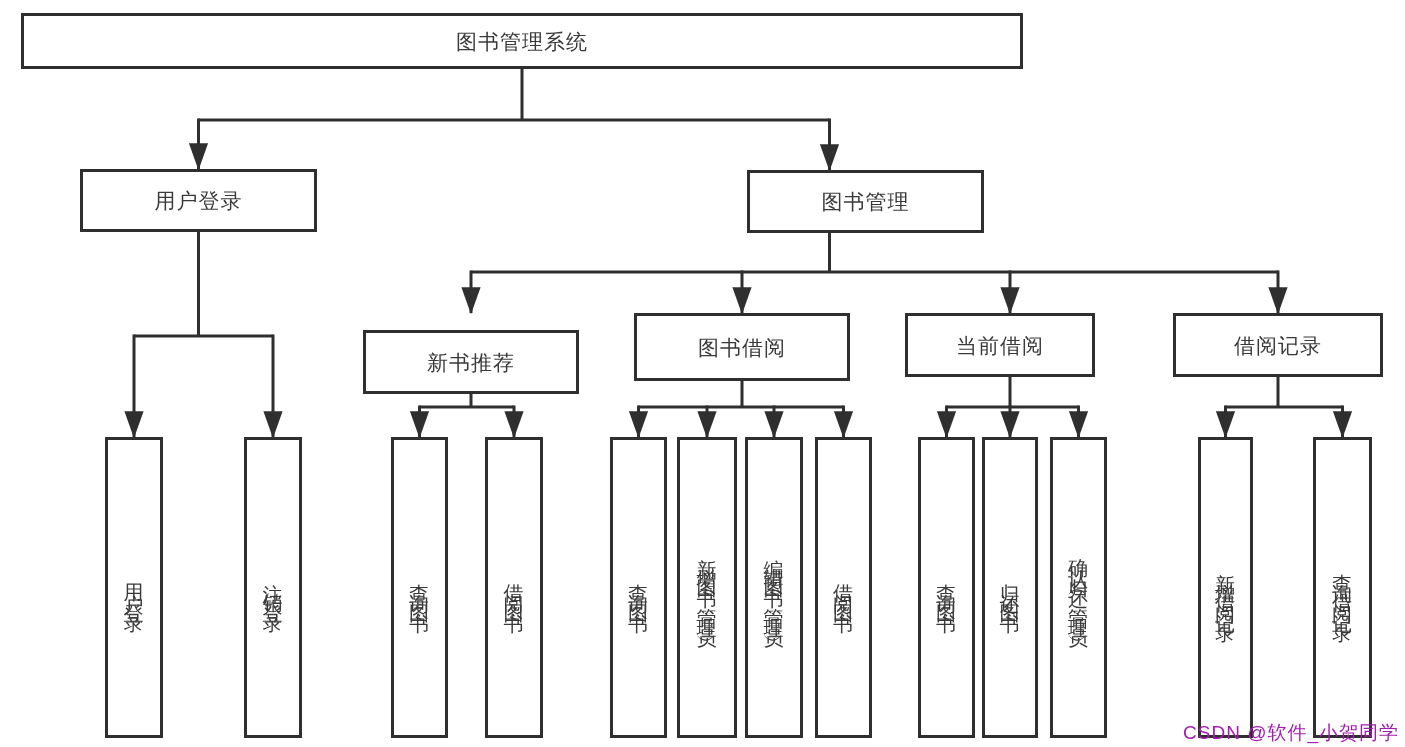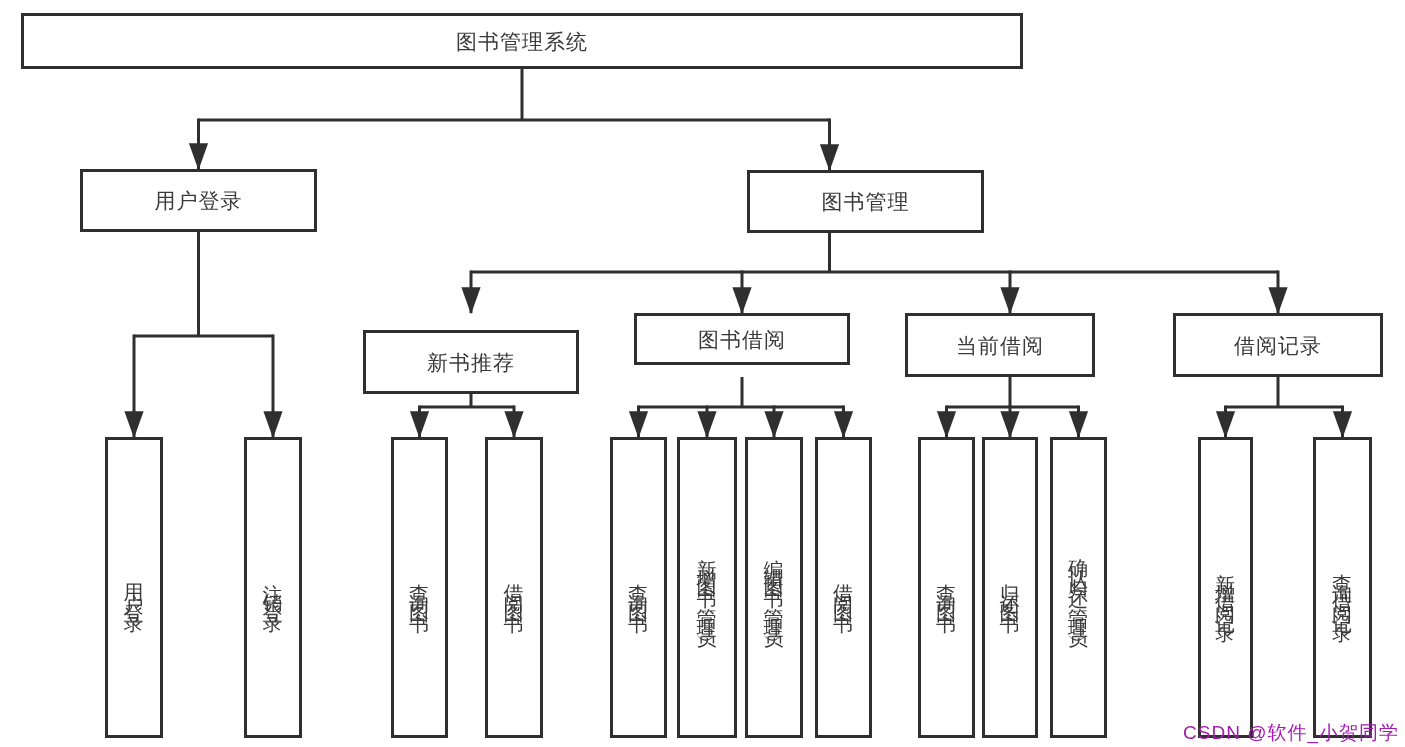--- a/index.html
+++ b/index.html
@@ -115,21 +115,21 @@
   <div class="node" style="left:80px; top:169px; width:237px; height:63px;">
     <span class="h-label">用户登录</span>
   </div>
   <div class="node" style="left:711px; top:170px; width:237px; height:63px;margin-left:36px;">
     <span class="h-label">图书管理</span>
   </div>
 
   <div class="node" style="left:363px; top:330px; width:216px; height:64px;">
     <span class="h-label">新书推荐</span>
   </div>
-  <div class="node" style="left:634px; top:313px; width:216px; height:52px;justify-content:center;">
+  <div class="node" style="left:634px; top:313px; width:216px; height:68px;justify-content:center;">
     <span class="h-label">图书借阅</span>
   </div>
   <div class="node" style="left:905px; top:313px; width:190px; height:64px;">
     <span class="h-label">当前借阅</span>
   </div>
   <div class="node" style="left:1173px; top:313px; width:210px; height:64px;">
     <span class="h-label">借阅记录</span>
   </div>
 
   <div class="node" style="left:105px; top:437px; width:58px; height:301px;">

